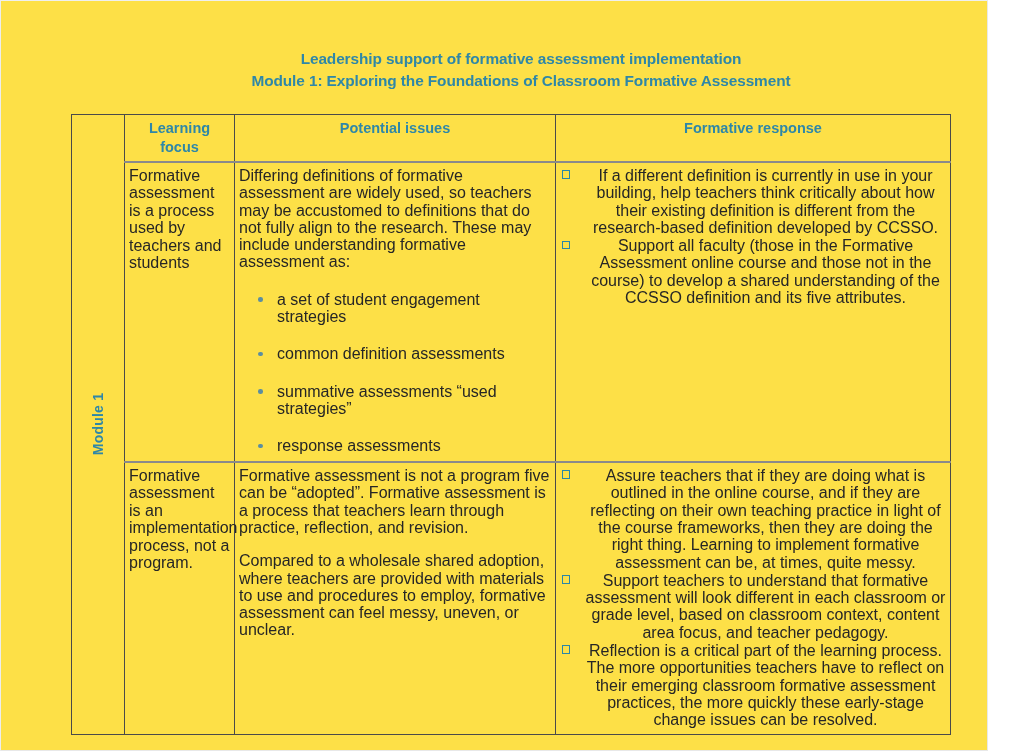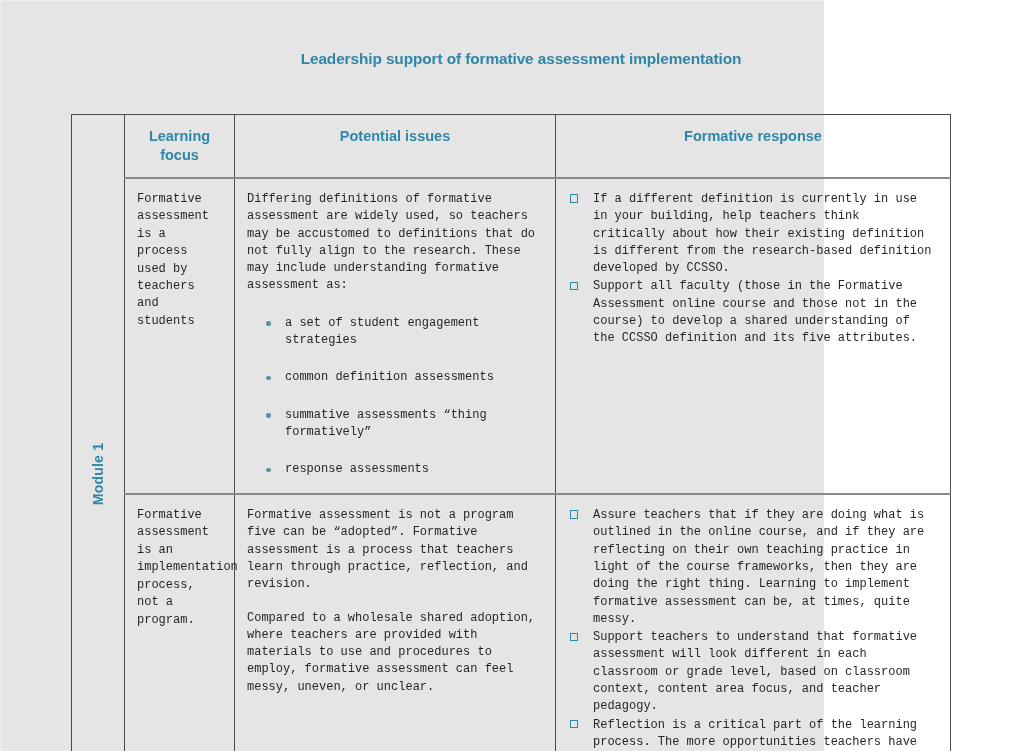--- a/index.html
+++ b/index.html
@@ -10,23 +10,23 @@
   }
   body {
     width: 1024px;
     height: 751px;
     font-family: "Liberation Sans", sans-serif;
     overflow: hidden;
   }
 
   #page {
     position: relative;
-    width: 824px;
+    width: 988px;
     height: 751px;
-    background: #e5e5e5;
+    background: #fde047;
     border: 1px solid #e8e8e8;
     border-top-color: #efefef;
     border-left-color: #ededed;
   }
 
   
   .title-block {
     position: absolute;
     left: 0;
     top: 47px;
@@ -50,21 +50,21 @@
     width: 879px;
   }
   table.grid {
     border-collapse: collapse;
     width: 879px;
     table-layout: fixed;
   }
   table.grid td {
     border: 1px solid #4a4a4a;
     vertical-align: top;
-    padding: 12px;
+    padding: 4px;
   }
 
   
   col.c-module { width: 53px; }
   col.c-focus  { width: 110px; }
   col.c-issues { width: 321px; }
   col.c-resp   { width: 395px; }
 
   
   .module-cell {
@@ -92,32 +92,31 @@
     font-size: 14.5px;
     line-height: 19px;
     text-align: center;
     padding: 9px 6px 10px 6px;
     border-bottom: 2px solid #8a8a8a !important;
   }
   .hdr-focus { padding-left: 2px; padding-right: 2px; }
 
   
   .cell {
-    font-size: 12px;
+    font-size: 16px;
     line-height: 17.3px;
     color: #262626;
     padding: 13px 12px 14px 12px;
-    font-family: Liberation Mono, monospace;
   }
   .cell-focus {
     padding: 13px 6px 14px 11px;
     line-height: 17.4px;
   }
   .cell-issues { padding: 13px 14px 14px 13px; }
-  .cell-resp   { padding: 13px 12px 14px 10px; }
+  .cell-resp   { padding: 13px 12px 14px 10px; text-align: center; }
 
   .row-divider td { border-top: 2px solid #8a8a8a !important; }
 
   p.para { margin: 0 0 0 0; }
   p.para + p.para { margin-top: 16px; }
 
   
   ul.dots {
     list-style: none;
     margin: 16px 0 0 0;
@@ -163,20 +162,21 @@
     display: block;
   }
 </style>
 </head>
 <body>
 
 <div id="page">
 
   <div class="title-block">
     <div class="title-line title-line-1">Leadership support of formative assessment implementation</div>
+    <div class="title-line title-line-2">Module 1: Exploring the Foundations of Classroom Formative Assessment</div>
   </div>
 
   <div class="table-wrap">
     <table class="grid">
       <colgroup>
         <col class="c-module">
         <col class="c-focus">
         <col class="c-issues">
         <col class="c-resp">
       </colgroup>
@@ -194,21 +194,21 @@
           <td class="hdr">Formative response</td>
         </tr>
 
         <tr>
           <td class="cell cell-focus">Formative assessment is a process used by teachers and students</td>
           <td class="cell cell-issues">
             <p class="para">Differing definitions of formative assessment are widely used, so teachers may be accustomed to definitions that do not fully align to the research. These may include understanding formative assessment as:</p>
             <ul class="dots">
               <li>a set of student engagement strategies</li>
               <li>common definition assessments</li>
-              <li>summative assessments “thing  formatively”</li>
+              <li>summative assessments “used  strategies”</li>
               <li>response assessments</li>
             </ul>
           </td>
           <td class="cell cell-resp">
             <ul class="checks">
               <li>
                 <span class="cbx"></span>
                 <span>If a different definition is currently in use in your building, help teachers think critically about how their existing definition is different from the research-based definition developed by CCSSO.</span>
               </li>
               <li>

